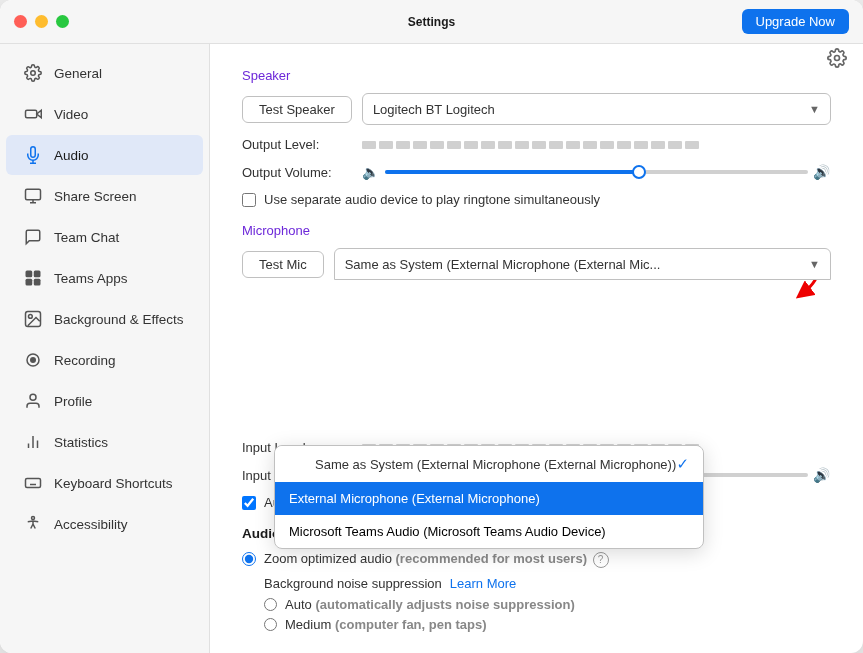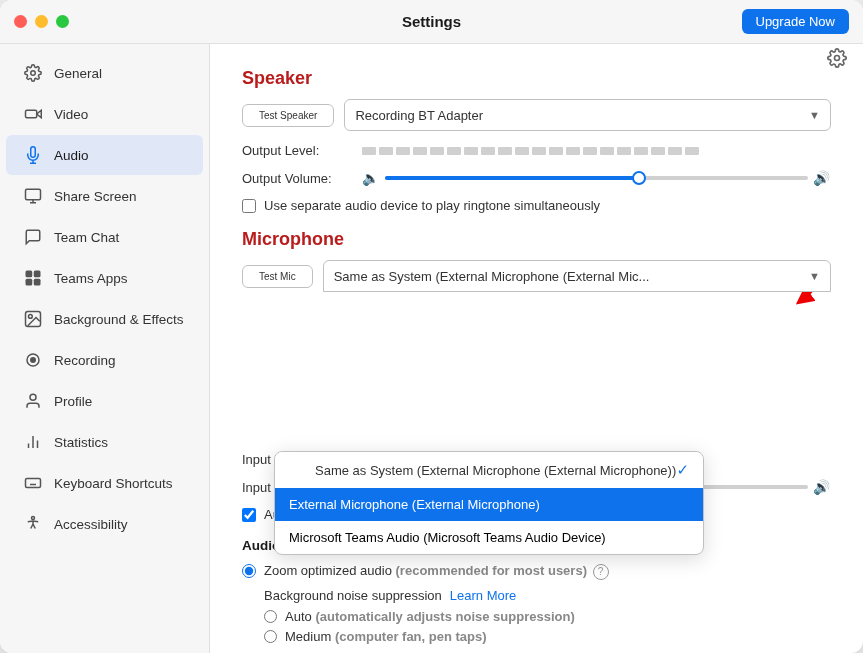--- a/index.html
+++ b/index.html
@@ -42,21 +42,21 @@
     }
     .traffic-light {
       width: 13px;
       height: 13px;
       border-radius: 50%;
     }
     .tl-close { background: #ff5f57; }
     .tl-min { background: #febc2e; }
     .tl-max { background: #28c840; }
     .titlebar-title {
-      font-size: 15px;
+      font-size: 12px;
       font-weight: 600;
       color: #1a1a1a;
     }
     .titlebar-upgrade {
       position: absolute;
       right: 14px;
       background: #0e72ed;
       color: white;
       border: none;
       border-radius: 6px;
@@ -106,42 +106,42 @@
       flex-shrink: 0;
     }
     
     .content {
       flex: 1;
       padding: 24px 32px;
       overflow-y: auto;
       position: relative;
     }
     .section-label {
-      font-size: 18px;
-      font-weight: 700;
-      color: #b91c1c;
+      font-size: 13px;
+      font-weight: 400;
+      color: #6d28d9;
       margin-bottom: 10px;
     }
     .row {
       display: flex;
       align-items: center;
       margin-bottom: 12px;
       gap: 10px;
     }
     .row-label {
       font-size: 13px;
       color: #333;
       min-width: 110px;
     }
     .btn-secondary {
       background: white;
       border: 1px solid #c0c0c0;
       border-radius: 6px;
       padding: 5px 16px;
-      font-size: 10px;
+      font-size: 13px;
       cursor: pointer;
       color: #333;
       white-space: nowrap;
     }
     .select-box {
       flex: 1;
       height: 32px;
       border: 1px solid #c0c0c0;
       border-radius: 6px;
       padding: 0 10px;
@@ -478,21 +478,21 @@
             <circle cx="12" cy="12" r="3"></circle>
             <path d="M19.4 15a1.65 1.65 0 0 0 .33 1.82l.06.06a2 2 0 0 1-2.83 2.83l-.06-.06a1.65 1.65 0 0 0-1.82-.33 1.65 1.65 0 0 0-1 1.51V21a2 2 0 0 1-4 0v-.09A1.65 1.65 0 0 0 9 19.4a1.65 1.65 0 0 0-1.82.33l-.06.06a2 2 0 0 1-2.83-2.83l.06-.06A1.65 1.65 0 0 0 4.68 15a1.65 1.65 0 0 0-1.51-1H3a2 2 0 0 1 0-4h.09A1.65 1.65 0 0 0 4.6 9a1.65 1.65 0 0 0-.33-1.82l-.06-.06a2 2 0 0 1 2.83-2.83l.06.06A1.65 1.65 0 0 0 9 4.68a1.65 1.65 0 0 0 1-1.51V3a2 2 0 0 1 4 0v.09a1.65 1.65 0 0 0 1 1.51 1.65 1.65 0 0 0 1.82-.33l.06-.06a2 2 0 0 1 2.83 2.83l-.06.06A1.65 1.65 0 0 0 19.4 9a1.65 1.65 0 0 0 1.51 1H21a2 2 0 0 1 0 4h-.09a1.65 1.65 0 0 0-1.51 1z"></path>
           </svg>
       </div>
 
       <div style="margin-bottom:16px;">
         <div class="section-label">Speaker</div>
         <div class="row">
           <button class="btn-secondary">Test Speaker</button>
           <div class="select-box">
-            <span class="select-box-text">Recording BT Adapter</span>
+            <span class="select-box-text">Logitech BT Logitech</span>
             <span style="color:#666; font-size:11px;">▼</span>
           </div>
         </div>
         <div class="row">
           <span class="row-label">Output Level:</span>
           <div class="level-bar-container">
             <div class="level-segment"></div>
             <div class="level-segment"></div>
             <div class="level-segment"></div>
             <div class="level-segment"></div>

